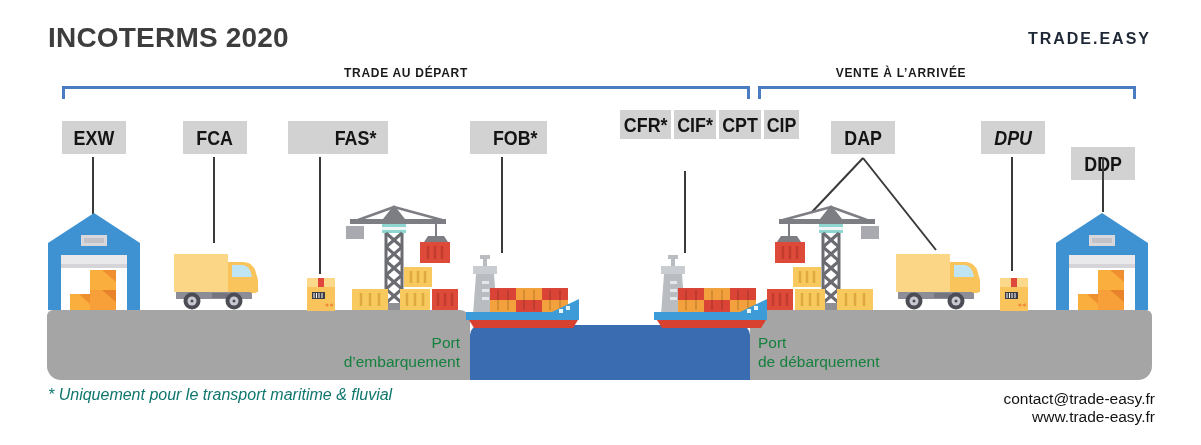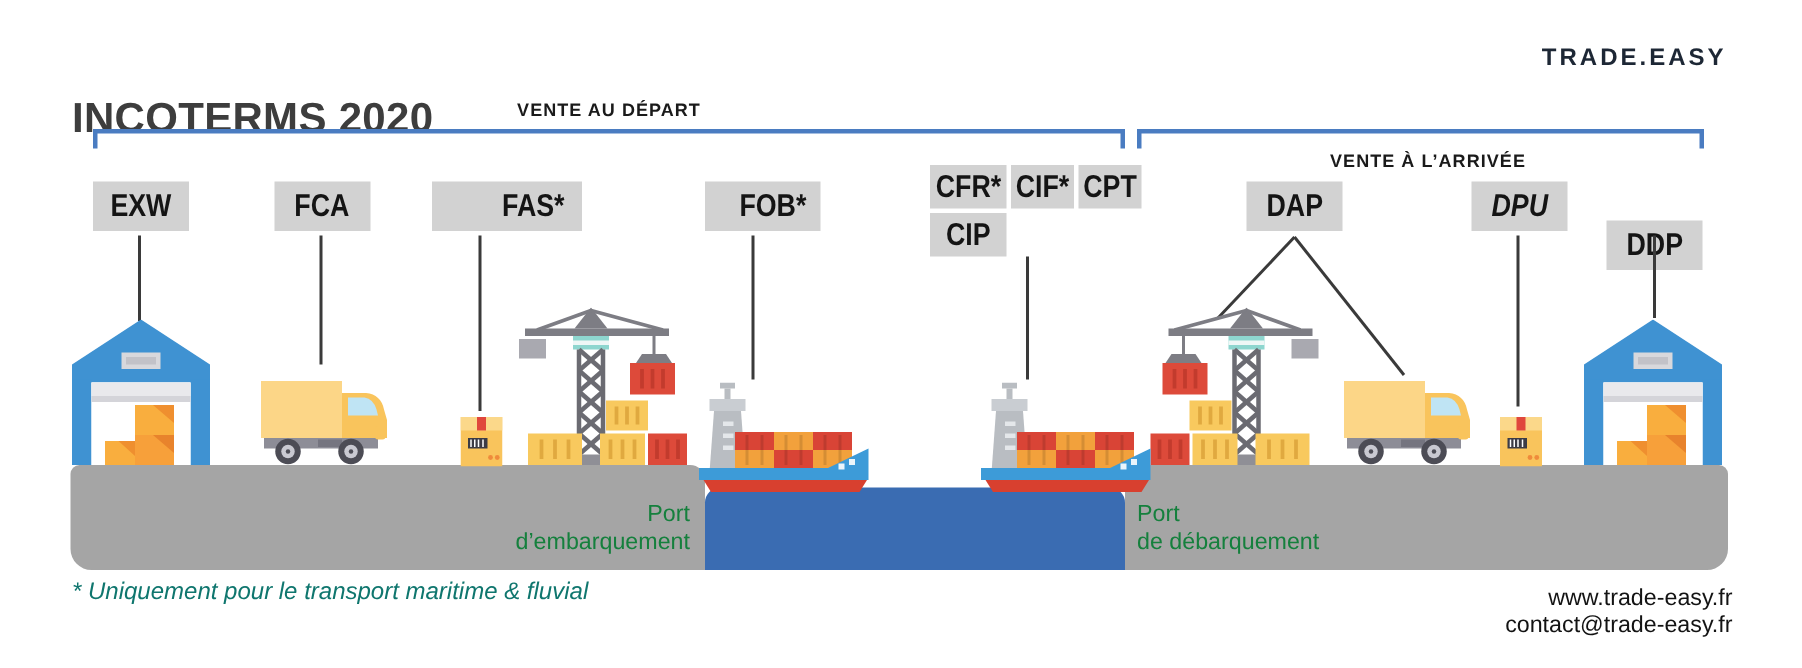--- a/index.html
+++ b/index.html
@@ -1,31 +1,31 @@
 <!DOCTYPE html>
 <html><head>
 <meta charset="utf-8">
 <style>
   html,body{margin:0;padding:0;background:#ffffff;}
   .stage{position:relative;width:1201px;height:445px;background:#ffffff;overflow:hidden;
          font-family:"Liberation Sans",sans-serif;}
   .abs{position:absolute;}
 
-  .title{position:absolute;left:48px;top:22px;font-size:28px;font-weight:800;color:#3d3d3d;letter-spacing:.2px;margin-top:41px;}
+  .title{position:absolute;left:48px;top:22px;font-size:28px;font-weight:800;color:#3d3d3d;letter-spacing:.2px;}
   .brand{position:absolute;right:50px;top:30px;font-size:16px;font-weight:800;color:#1d2735;letter-spacing:2px;}
 
   .bracket{position:absolute;top:86px;height:13px;border:3px solid #4a7cc1;border-bottom:none;box-sizing:border-box;}
   .bracket-label{position:absolute;top:66px;font-size:12px;font-weight:700;color:#1a1a1a;letter-spacing:.7px;text-align:center;}
 
   .term-box{position:absolute;width:64px;height:33px;top:121px;background:#d2d2d2;
             display:flex;align-items:center;justify-content:center;
             font-weight:700;font-size:21px;color:#141414;}
   .term-box span,.cell span{display:inline-block;transform:scaleX(.85);white-space:nowrap;}
   .term-grid{position:absolute;left:620px;top:110px;width:131px;height:61px;
-             display:grid;grid-template-columns:1fr 1fr 1fr;grid-template-rows:1fr 1fr;gap:3px;}
+             display:grid;grid-template-columns:1fr 1fr 1fr 1fr;grid-template-rows:1fr 1fr;gap:3px;}
   .cell{background:#d2d2d2;display:flex;align-items:center;justify-content:center;
         font-weight:700;font-size:21px;color:#141414;}
 
   .leader{position:absolute;width:2px;background:#3a3a3a;}
 
   .platform{position:absolute;top:310px;height:70px;background:#a5a5a5;}
   .platform.left{left:47px;width:423px;border-radius:6px 10px 0 14px;}
   .platform.right{left:750px;width:402px;border-radius:10px 6px 14px 0;}
   .water{position:absolute;left:470px;top:325px;width:280px;height:55px;background:#3a6cb2;border-radius:10px 10px 0 0;}
 
@@ -40,23 +40,23 @@
 </style>
 </head>
 <body>
 
 <div class="stage">
 
   <div class="title">INCOTERMS 2020</div>
   <div class="brand">TRADE.EASY</div>
 
   <div class="bracket" style="left:62px;width:688px;"></div>
-  <div class="bracket-label" style="left:262px;width:288px;">VENTE AU DÉPART</div>
+  <div class="bracket-label" style="left:262px;width:288px;">TRADE AU DÉPART</div>
   <div class="bracket" style="left:758px;width:378px;"></div>
-  <div class="bracket-label" style="left:808px;width:288px;margin-top:34px;">VENTE À L’ARRIVÉE</div>
+  <div class="bracket-label" style="left:757px;width:288px;">VENTE À L’ARRIVÉE</div>
 
   <div class="term-box" style="left:62px;">
       <span>EXW</span>
     </div>
   <div class="term-box" style="left:183px;">
       <span>FCA</span>
     </div>
   <div class="term-box" style="left:288px;padding-left:36px;">
       <span>FAS*</span>
     </div>
@@ -381,17 +381,17 @@
     <rect x="42" y="57" width="26" height="20" fill="#f9ae3e"></rect>
     <polygon points="54,57 68,57 68,69" fill="#ef8f2f"></polygon>
     <rect x="42" y="77" width="26" height="20" fill="#f7a03a"></rect>
     <polygon points="54,77 68,77 68,89" fill="#e8832c"></polygon>
     <rect x="22" y="81" width="20" height="16" fill="#f9ae3e"></rect>
     <polygon points="31,81 42,81 42,91" fill="#ef8f2f"></polygon>
   </svg>
 
   <div class="footnote">* Uniquement pour le transport maritime &amp; fluvial</div>
   <div class="footer">
+    <div>contact@trade-easy.fr</div>
     <div>www.trade-easy.fr</div>
-    <div>contact@trade-easy.fr</div>
   </div>
 
 </div>
 
 </body></html>

